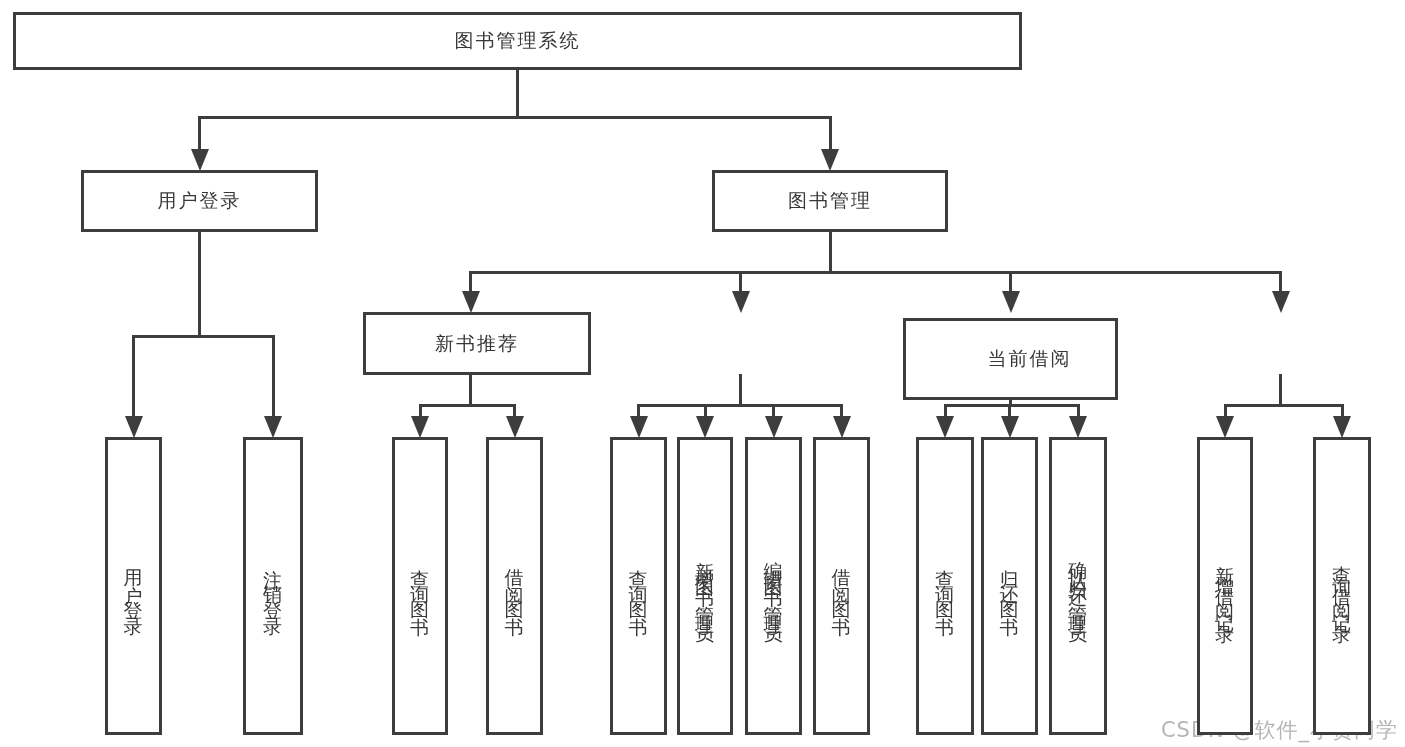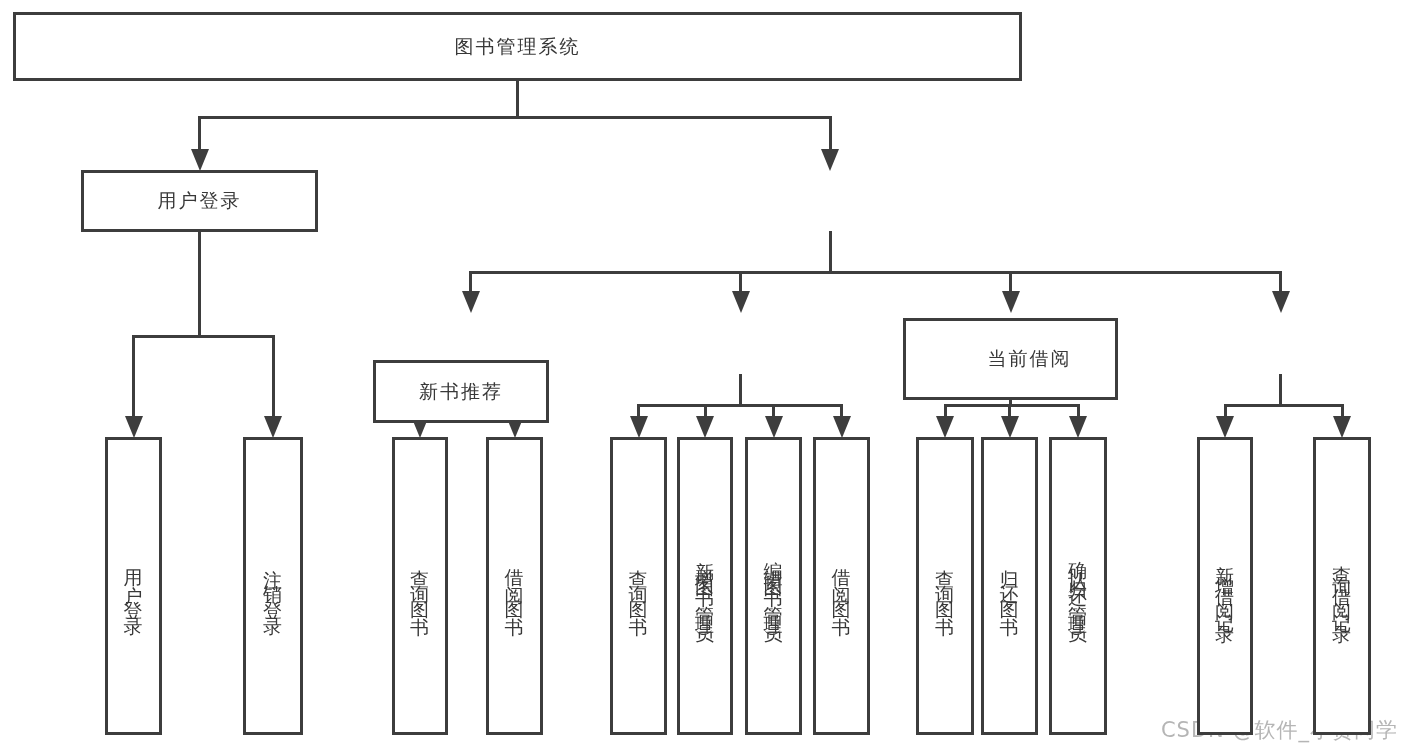--- a/index.html
+++ b/index.html
@@ -81,27 +81,30 @@
     <div class="cline" style="left: 1008px; top: 405px; width: 3px; height: 13px;"></div>
     <div class="arrow" style="left: 1000.5px; top: 416px;"></div>
     <div class="cline" style="left: 1076.5px; top: 405px; width: 3px; height: 13px;"></div>
     <div class="arrow" style="left: 1069px; top: 416px;"></div>
     <div class="cline" style="left: 1279px; top: 374px; width: 3px; height: 31px;"></div>
     <div class="cline" style="left: 1223.5px; top: 403.5px; width: 120px; height: 3px;"></div>
     <div class="cline" style="left: 1223.5px; top: 405px; width: 3px; height: 13px;"></div>
     <div class="arrow" style="left: 1216px; top: 416px;"></div>
     <div class="cline" style="left: 1340.5px; top: 405px; width: 3px; height: 13px;"></div>
     <div class="arrow" style="left: 1333px; top: 416px;"></div>
-    <div class="node hbox" style="left: 13px; top: 12px; width: 1009px; height: 69px;">
+    <div class="node hbox" style="left: 13px; top: 12px; width: 1009px; height: 58px;">
       <span class="lbl">图书管理系统</span>
     </div>
     <div class="node hbox" style="left: 81px; top: 170px; width: 237px; height: 62px;">
       <span class="lbl">用户登录</span>
     </div>
-    <div class="node hbox" style="left: 373px; top: 312px; width: 176px; height: 63px; margin-top: 48px;">
+    <div class="node hbox" style="left: 712px; top: 170px; width: 236px; height: 62px;">
+      <span class="lbl">图书管理</span>
+    </div>
+    <div class="node hbox" style="left: 363px; top: 312px; width: 228px; height: 63px;">
       <span class="lbl">新书推荐</span>
     </div>
     <div class="node hbox" style="left: 903px; top: 318px; width: 215px; height: 82px; padding-left: 38px;">
       <span class="lbl">当前借阅</span>
     </div>
     <div class="node vbox" style="left: 105px; top: 437px; width: 57px; height: 298px;">
       <span class="lbl">用户登录</span>
     </div>
     <div class="node vbox" style="left: 243px; top: 437px; width: 60px; height: 298px;">
       <span class="lbl">注销登录</span>

